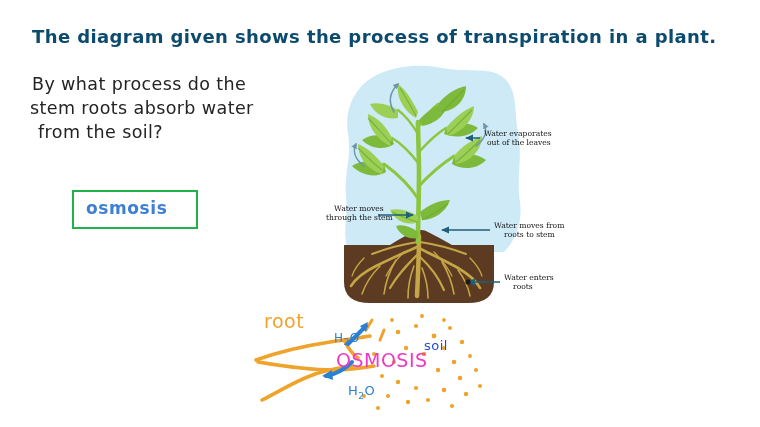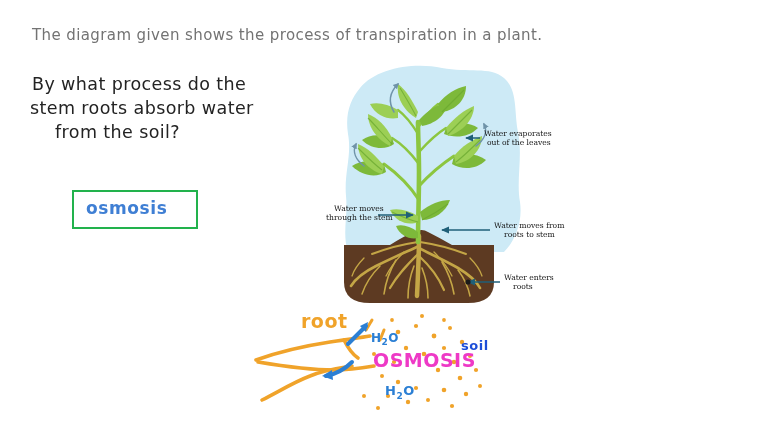--- a/index.html
+++ b/index.html
@@ -21,39 +21,39 @@
     width: 760px;
     height: 427px;
     background: #ffffff;
   }
 
   
   .q-title {
     position: absolute;
     left: 32px;
     top: 26px;
-    font-size: 15px;
+    font-size: 18px;
     letter-spacing: 0.4px;
     white-space: nowrap;
-    font-weight: 400;
-    color: #737373;
+    font-weight: 700;
+    color: #0c4a6e;
   }
   .q-body {
     position: absolute;
     left: 32px;
     top: 72px;
     font-size: 17.5px;
     line-height: 24px;
     letter-spacing: 0.4px;
     font-weight: 400;
     color: #232323;
     width: 290px;
   }
   .q-body .l2 { display: block; margin-left: -2px; }
-  .q-body .l3 { display: block; margin-left: 23px; }
+  .q-body .l3 { display: block; margin-left: 6px; }
 
   
   .answer-box {
     position: absolute;
     left: 72px;
     top: 190px;
     width: 126px;
     height: 39px;
     border: 2.5px solid #22b24c;
     background: #ffffff;
@@ -81,23 +81,22 @@
   
   #annot {
     position: absolute;
     left: 248px;
     top: 296px;
     width: 260px;
     height: 126px;
   }
   .hand-label {
     position: absolute;
-    font-weight: 700;
+    font-weight: 400;
     letter-spacing: 0.5px;
-    margin-left: 37px;
   }
   .lbl-root {
     left: 264px;
     top: 310px;
     font-size: 19px;
     color: #f0a32a;
   }
   .lbl-soil {
     left: 424px;
     top: 338px;

